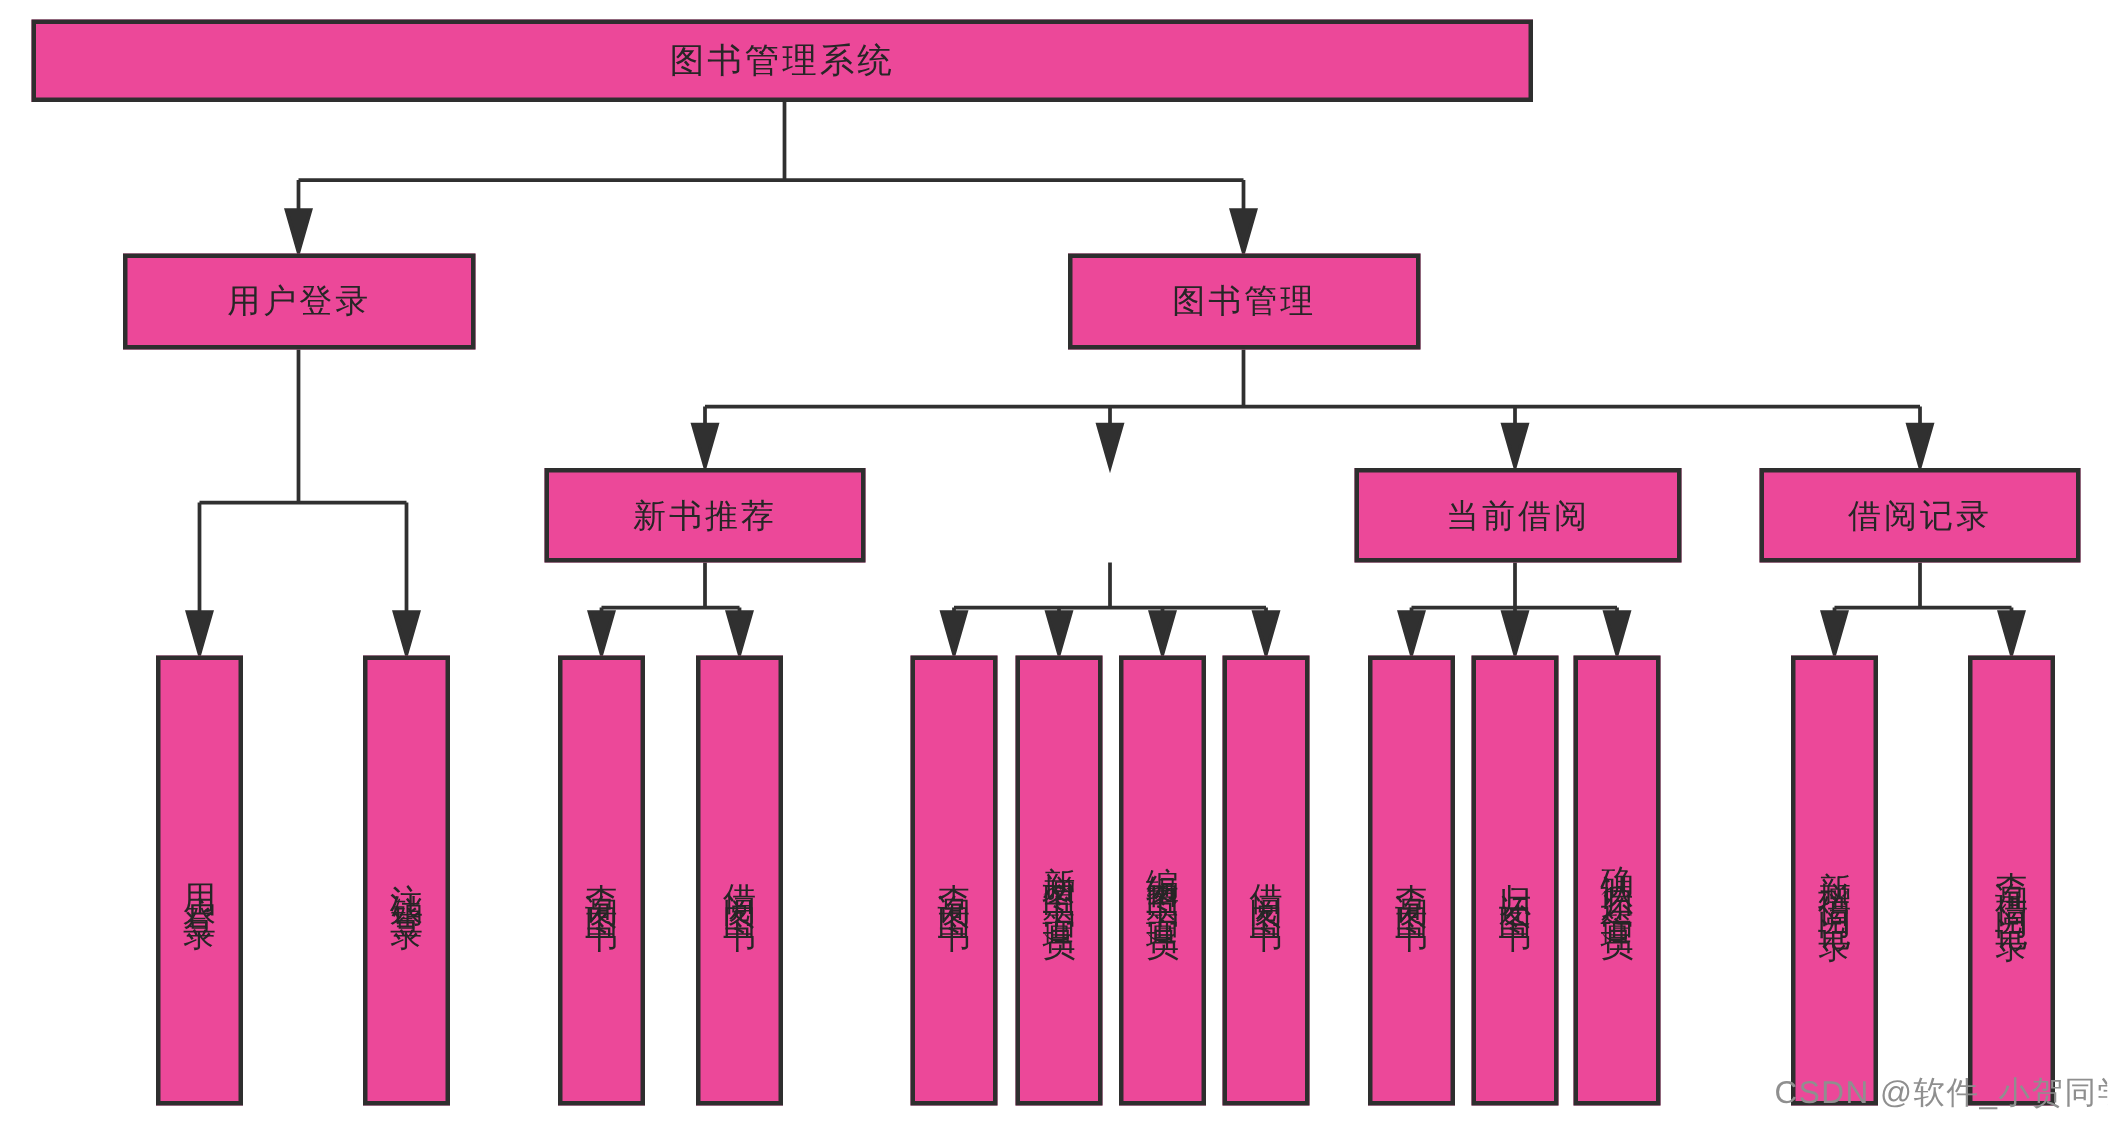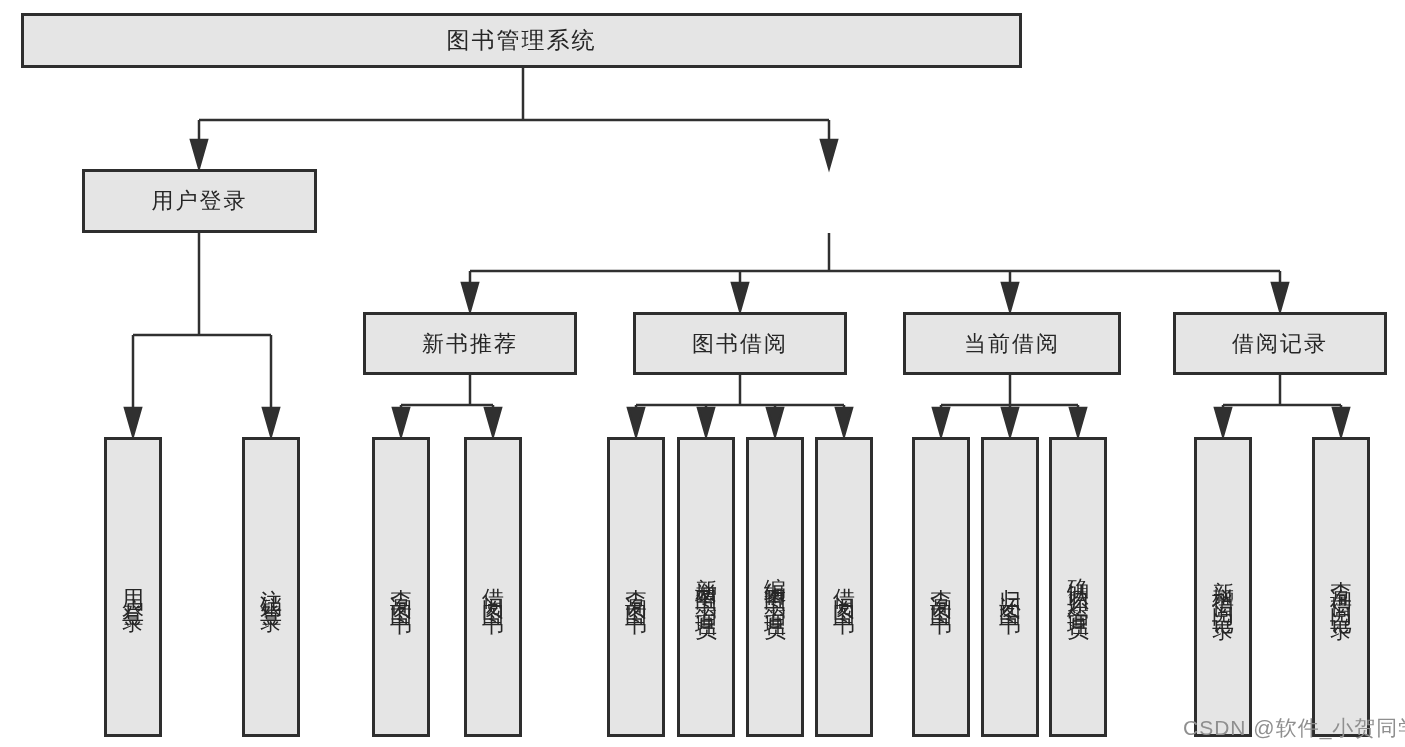--- a/index.html
+++ b/index.html
@@ -7,21 +7,21 @@
     position:relative;
     width:1405px;height:747px;
     background:#ffffff;
     font-family:"Liberation Sans","DejaVu Sans",sans-serif;
     overflow:hidden;
   }
   #connectors{position:absolute;left:0;top:0;width:1405px;height:747px;}
   .box{
     position:absolute;
     box-sizing:border-box;
-    background:#e5e5e5;
+    background:#ec4899;
     border:3px solid #2e2e2e;
     color:#262626;
     display:flex;
     align-items:center;
     justify-content:center;
     text-align:center;
   }
   .box.h{font-size:22px;letter-spacing:2px;}
   .box.root{font-size:23px;}
   .box.v{
@@ -121,23 +121,23 @@
         <line x1="1341" y1="405" x2="1341" y2="422"></line>
         <polygon points="1341,436 1333,408 1349,408"></polygon>
       </g>
 
     </g>
   </svg>
 
   <div class="box h root" style="left:21px;top:13px;width:1001px;height:55px;">图书管理系统</div>
 
   <div class="box h" style="left:82px;top:169px;width:235px;height:64px;">用户登录</div>
+  <div class="box h" style="left:712px;top:169px;width:235px;height:64px;">图书管理</div>
 
   <div class="box h" style="left:363px;top:312px;width:214px;height:63px;">新书推荐</div>
-  <div class="box h" style="left:633px;top:312px;width:214px;height:63px;">图书借阅</div>
   <div class="box h" style="left:903px;top:312px;width:218px;height:63px;">当前借阅</div>
   <div class="box h" style="left:1173px;top:312px;width:214px;height:63px;">借阅记录</div>
 
   <div class="box v" style="left:104px;top:437px;width:58px;height:300px;">用户登录</div>
   <div class="box v" style="left:242px;top:437px;width:58px;height:300px;">注销登录</div>
 
   <div class="box v" style="left:372px;top:437px;width:58px;height:300px;">查询图书</div>
   <div class="box v" style="left:464px;top:437px;width:58px;height:300px;">借阅图书</div>
 
   <div class="box v" style="left:607px;top:437px;width:58px;height:300px;">查询图书</div>

